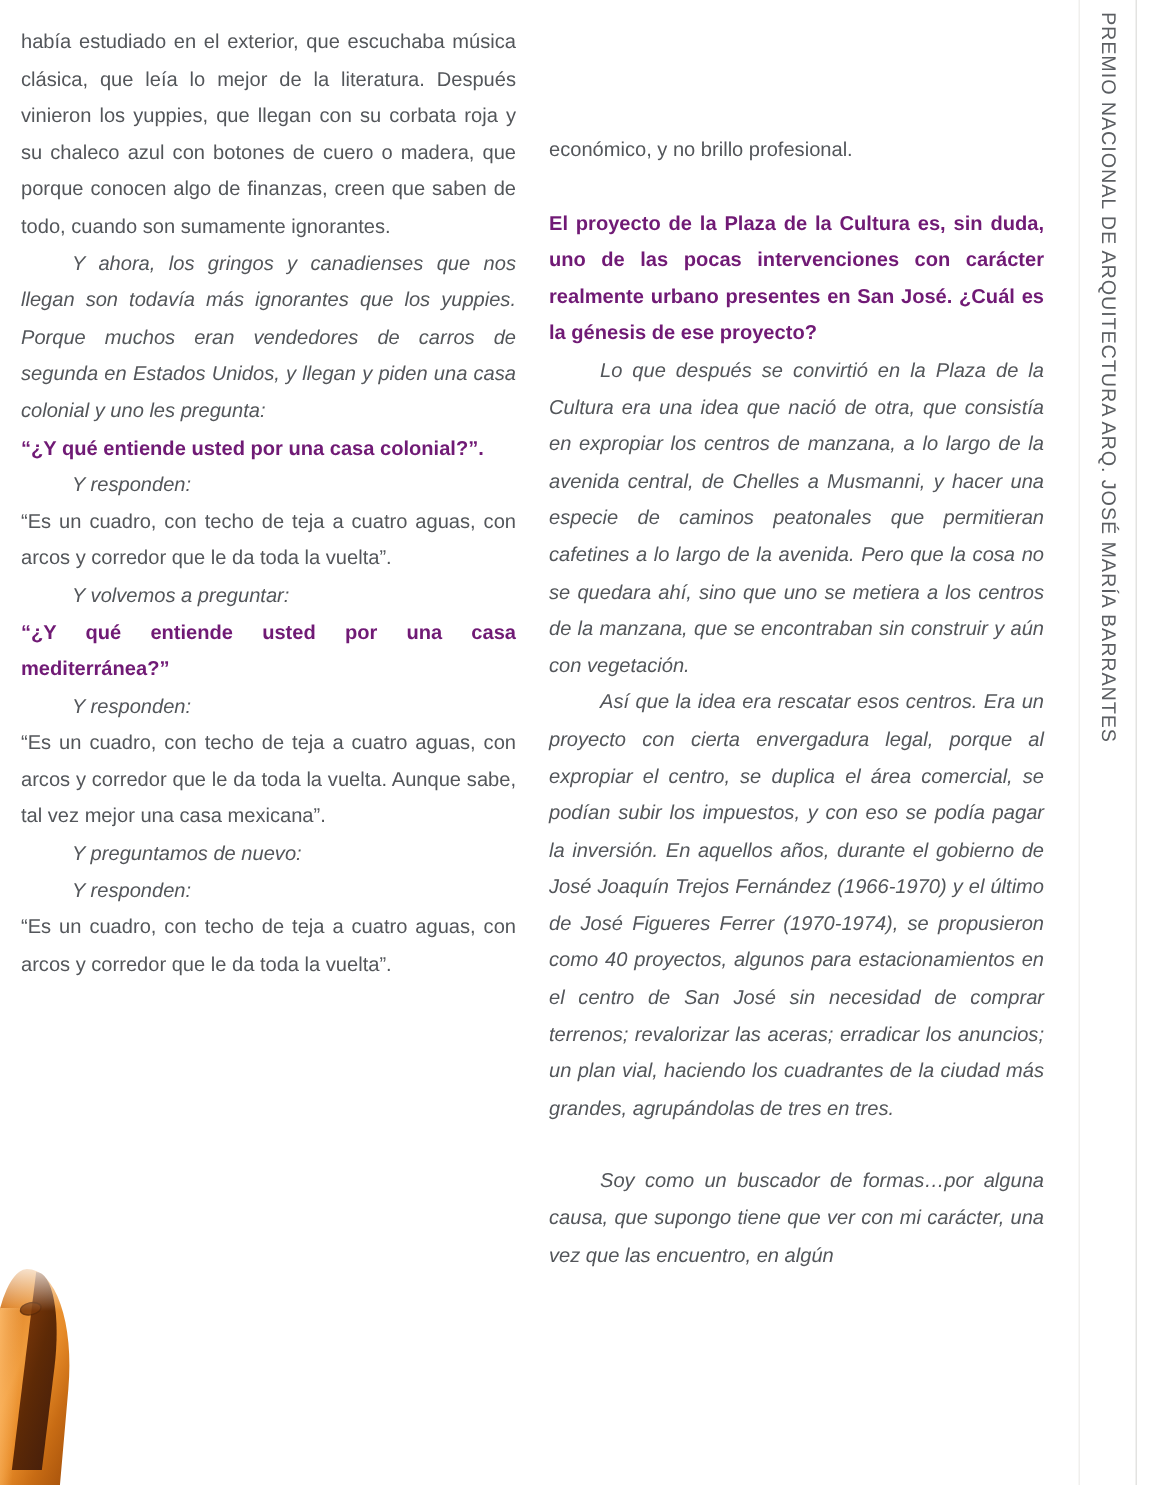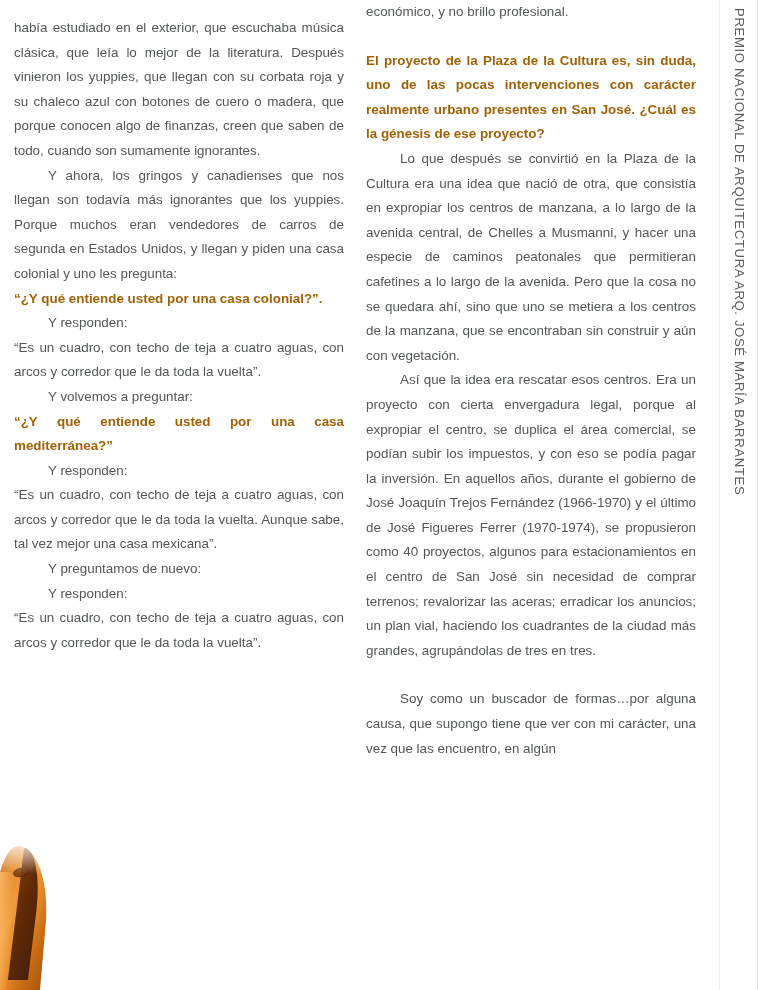--- a/index.html
+++ b/index.html
@@ -105,37 +105,38 @@
     text-justify: inter-word;
   }
   .col-left  { left: 14px; }
   .col-right { left: 366px; }
 
   .col p {
     margin: 0;
   }
   .col p.indent {
     text-indent: 34px;
+    font-style: italic;
   }
   .col p.q {
     font-weight: bold;
-    color: #a16207;
+    color: #701a75;
   }
   .col p.spacer-before {
     margin-top: 24px;
   }
   .col p.spacer-after {
     margin-bottom: 24px;
   }
   .col p.last-line-left {
     text-align-last: left;
   }
 
   
-  .col-right { }
+  .col-right { padding-top: 88px; }
   .col-left  { padding-top: 16px; }
 
   
   .vert-head {
     position: absolute;
     right: 18px;
     top: 8px;
     height: 520px;
     width: 22px;
     display: flex;

